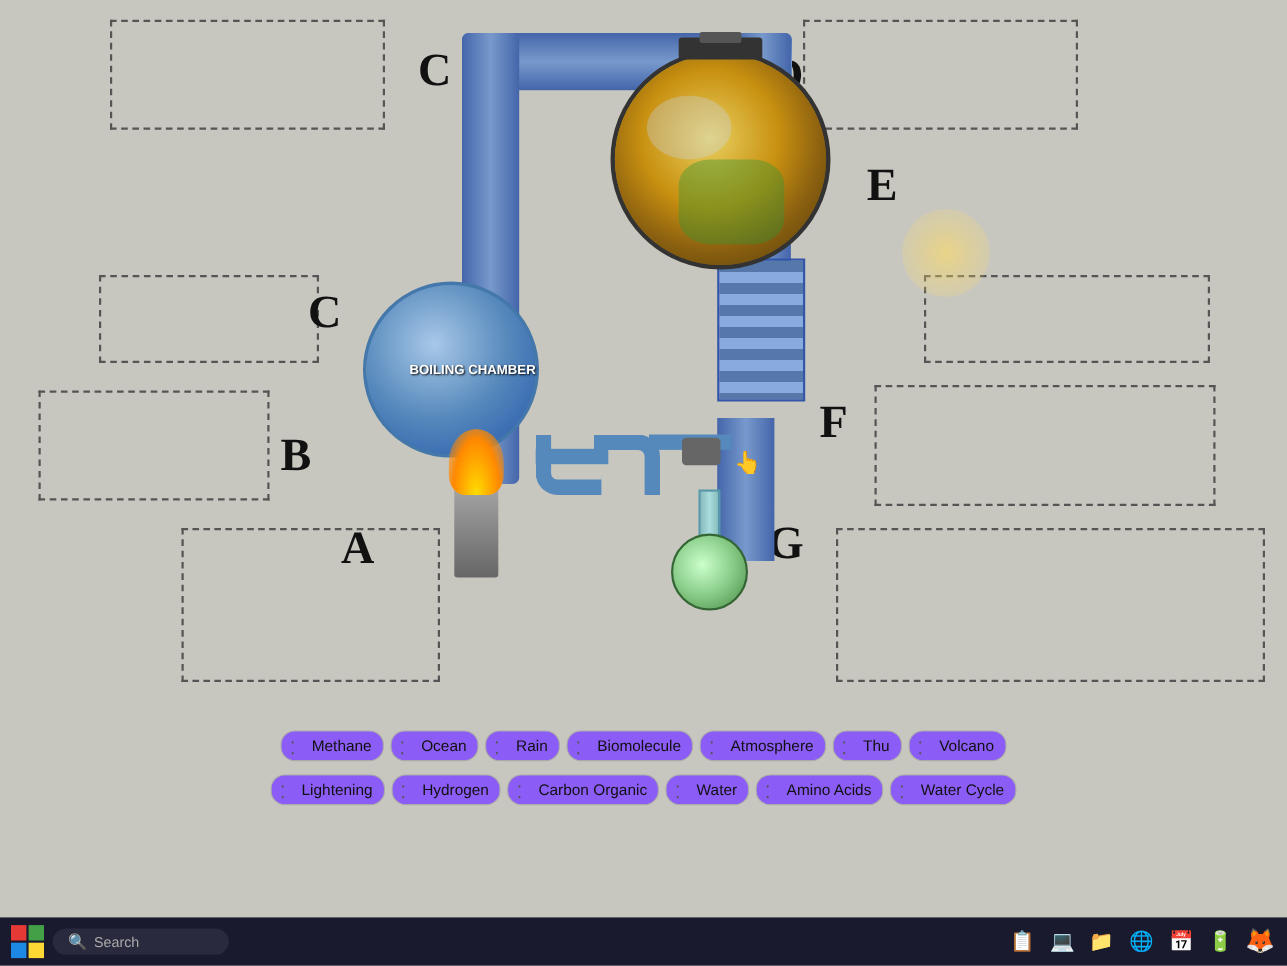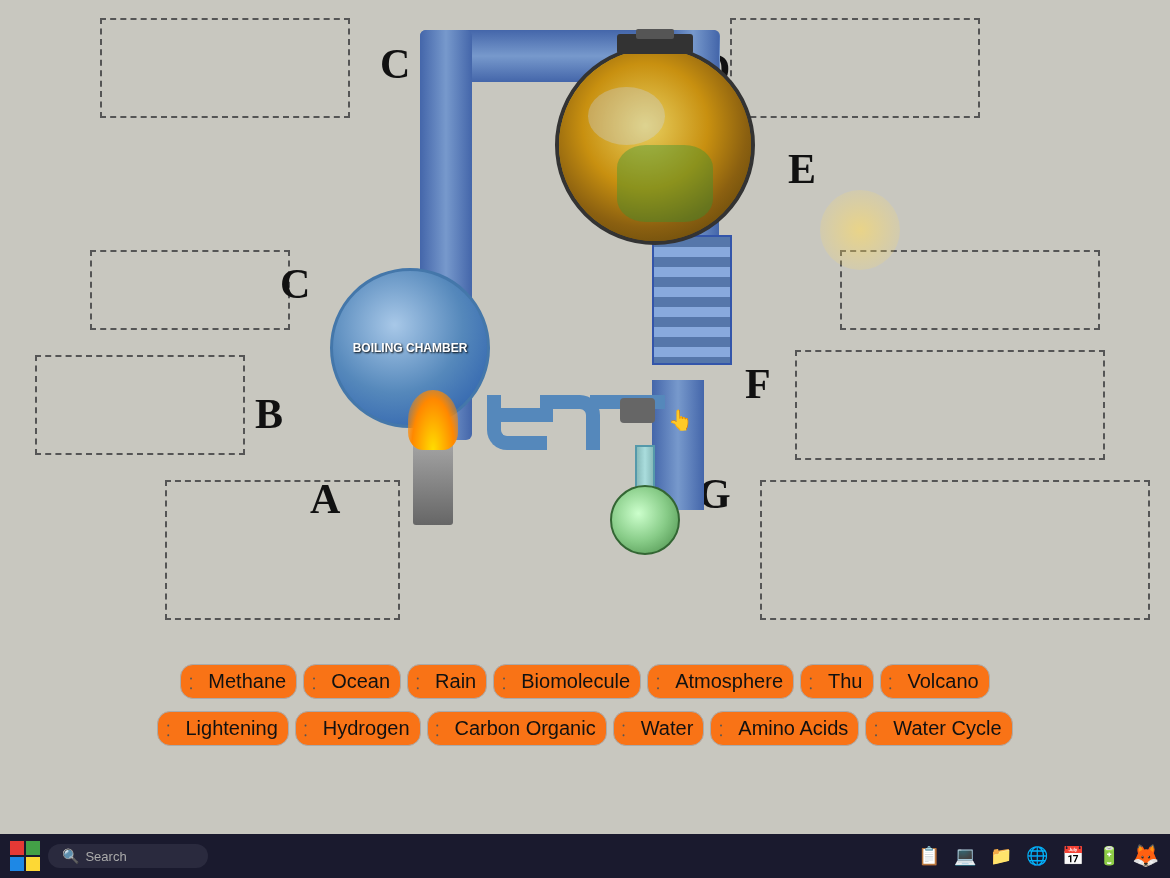--- a/index.html
+++ b/index.html
@@ -43,25 +43,25 @@
       flex-wrap: wrap;
       justify-content: center;
       gap: 6px;
       padding: 6px 10px;
     }
 
     .tag-item {
       display: flex;
       align-items: center;
       gap: 5px;
-      background: #f97316;
+      background: #8b5cf6;
       border: 1px solid #aaa;
       border-radius: 13px;
       padding: 5px 10px;
-      font-size: 20px;
+      font-size: 14px;
       color: #111;
       cursor: grab;
       user-select: none;
     }
 
     .tag-dot {
       display: inline-block;
       width: 12px;
       height: 12px;
       position: relative;
@@ -118,30 +118,30 @@
       display: flex;
       align-items: center;
       justify-content: center;
       font-size: 18px;
       color: white;
     }
 
     
     .boiling-chamber {
       position: absolute;
-      top: 268px;
+      top: 256px;
       left: 330px;
       width: 160px;
       height: 160px;
       border-radius: 50%;
       background: radial-gradient(circle at 40% 35%, #a8c8e8, #5588bb 50%, #2255aa);
       border: 3px solid #4477aa;
       display: flex;
       align-items: center;
-      justify-content: center;
+      justify-content: flex-end;
       text-align: center;
       font-size: 13px;
       font-weight: bold;
       color: white;
       text-shadow: 1px 1px 2px #000;
       z-index: 10;
     }
 
     
     .top-sphere {

